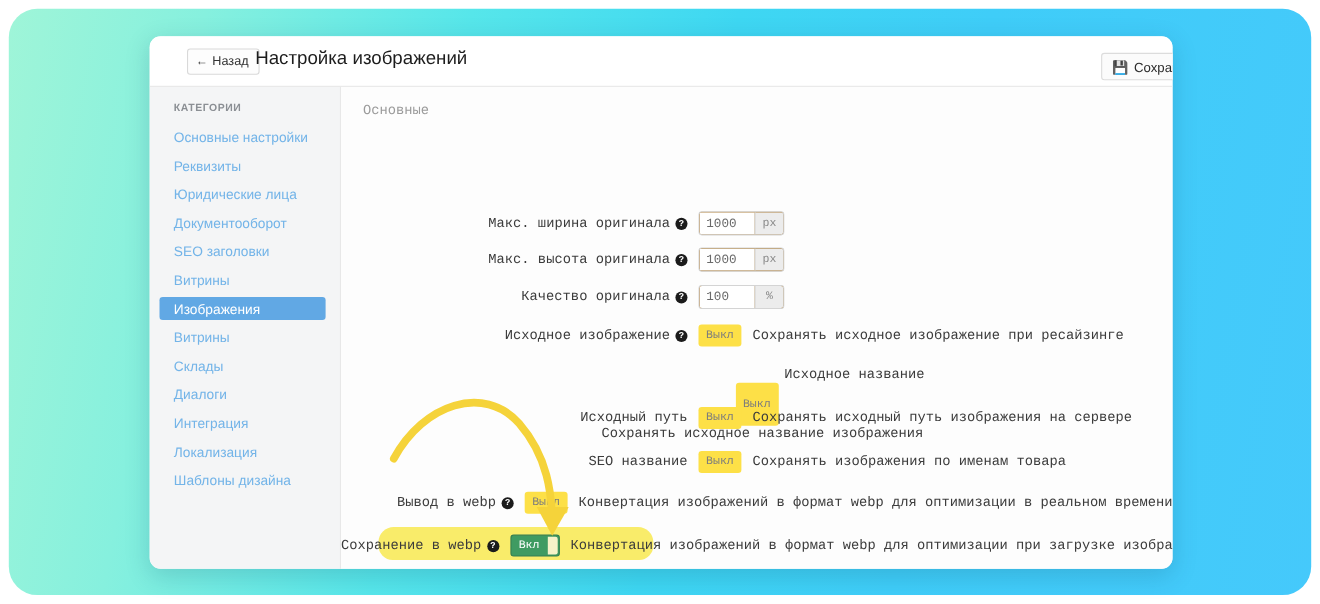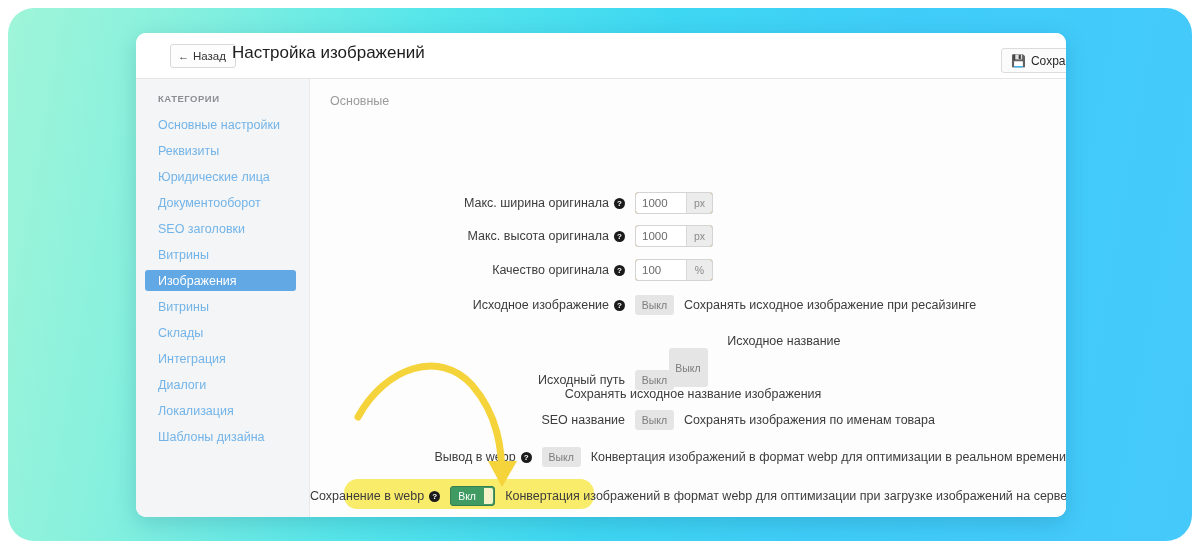--- a/index.html
+++ b/index.html
@@ -135,20 +135,21 @@
     color: #ffffff;
   }
 
   
   #settings-pane {
     position: relative;
     flex: 1 1 auto;
     background: #fdfdfd;
     padding-top: 15px;
     box-sizing: border-box;
+    font-family: Liberation Mono, monospace;
   }
   #section-title {
     position: absolute;
     left: 20px;
     top: 15px;
     font-size: 12.5px;
     color: #9b9b9b;
   }
 
   
@@ -231,21 +232,21 @@
     display: flex;
     align-items: center;
     justify-content: center;
     font-size: 10.5px;
     cursor: pointer;
     box-sizing: border-box;
     flex: 0 0 39px;
     position: relative;
   }
   .toggle.off {
-    background: #e5e5e5;
+    background: #fde047;
     color: #7d7d7d;
   }
   .toggle.on {
     background: #3f9b62;
     color: #ffffff;
     width: 45px;
     flex: 0 0 45px;
     justify-content: flex-start;
     padding-left: 7px;
     border: 1px solid #357f52;
@@ -341,24 +342,24 @@
           <div class="sidebar-item active">
             <span>Изображения</span>
           </div>
           <div class="sidebar-item">
             <span>Витрины</span>
           </div>
           <div class="sidebar-item">
             <span>Склады</span>
           </div>
           <div class="sidebar-item">
+            <span>Диалоги</span>
+          </div>
+          <div class="sidebar-item">
             <span>Интеграция</span>
-          </div>
-          <div class="sidebar-item">
-            <span>Диалоги</span>
           </div>
           <div class="sidebar-item">
             <span>Локализация</span>
           </div>
           <div class="sidebar-item">
             <span>Шаблоны дизайна</span>
           </div>
         </div>
     </div>
 
@@ -422,20 +423,21 @@
             </div>
             <div class="row-desc">Сохранять исходное название изображения</div>
           </div>
           <div class="setting-row" style="top: 289px;">
             <div class="row-label">
               <span>Исходный путь</span>
             </div>
             <div class="toggle off">
               <span>Выкл</span>
             </div>
+            <div class="row-desc">Сохранять исходный путь изображения на сервере</div>
           </div>
           <div class="setting-row" style="top: 329px;">
             <div class="row-label">
               <span>SEO название</span>
             </div>
             <div class="toggle off">
               <span>Выкл</span>
             </div>
             <div class="row-desc">Сохранять изображения по именам товара</div>
           </div>

